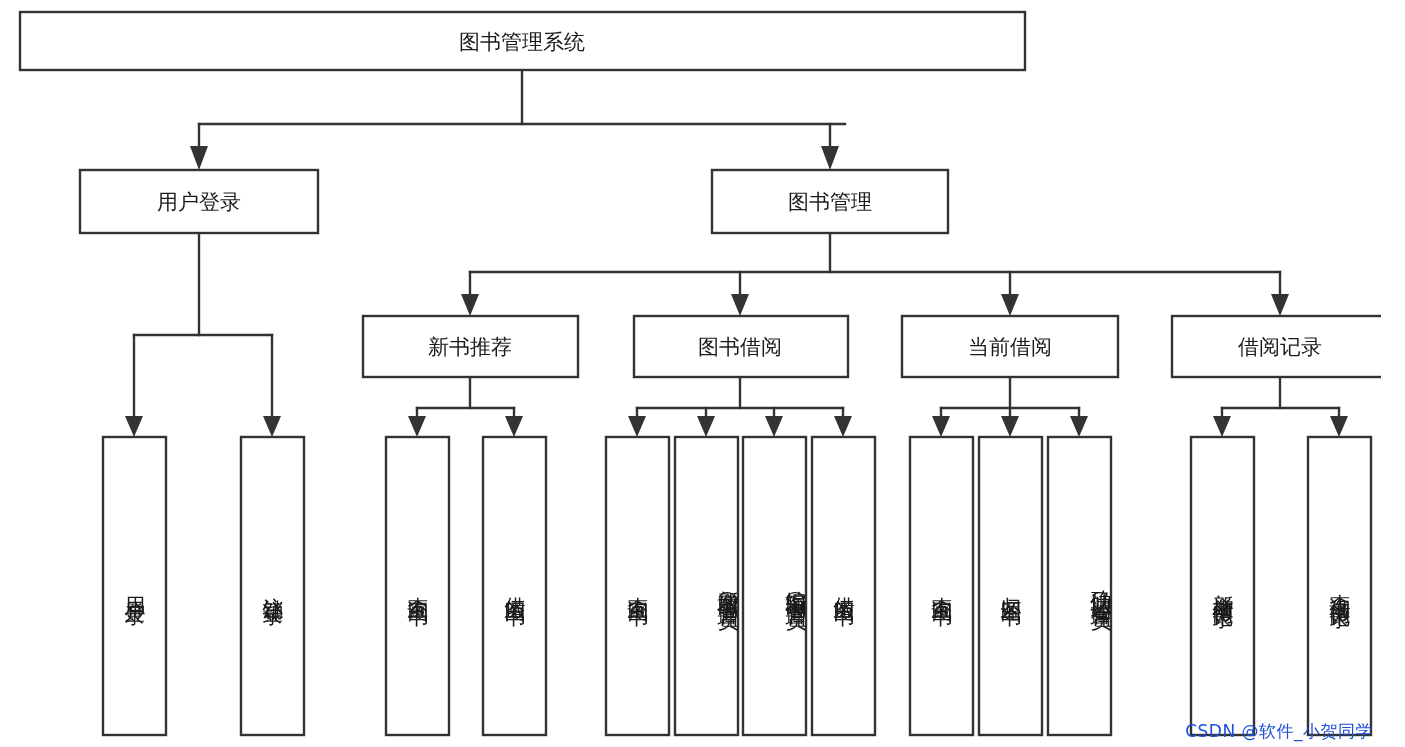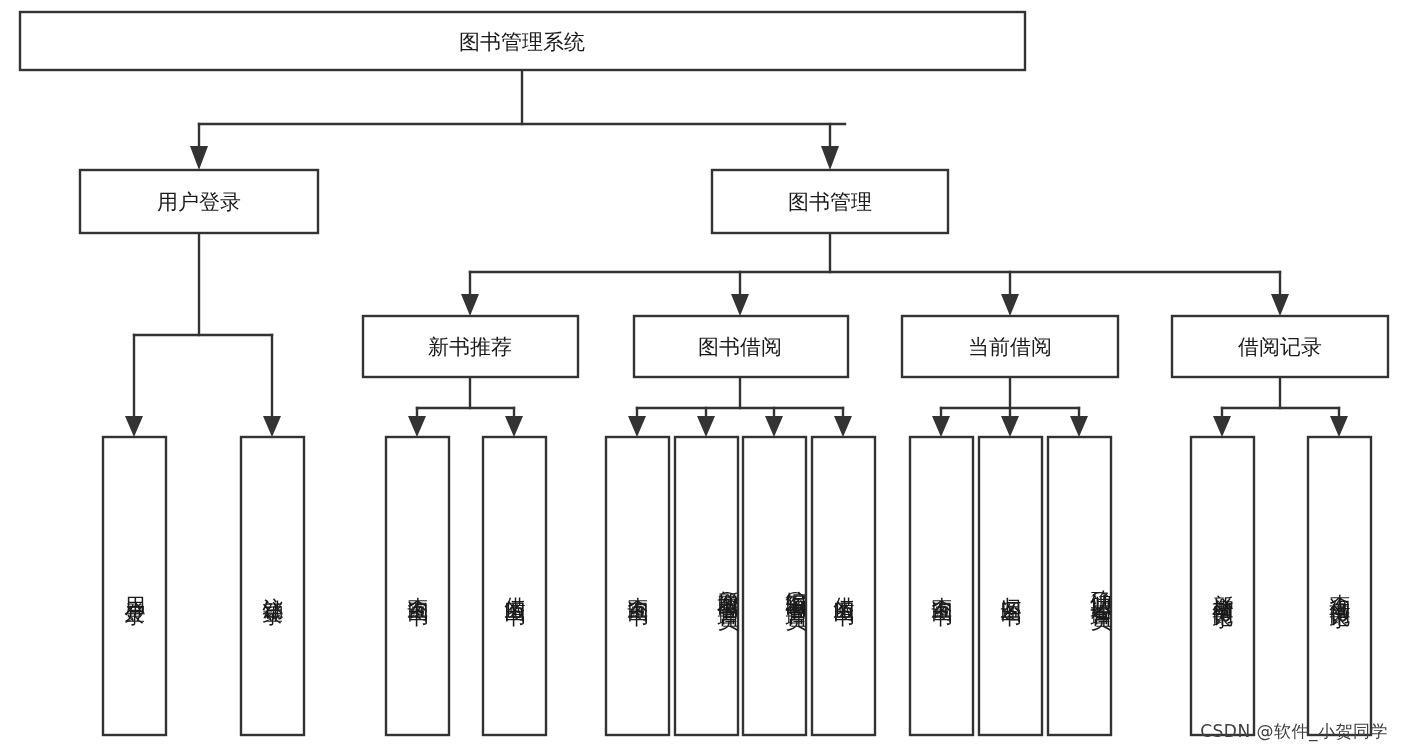--- a/index.html
+++ b/index.html
@@ -10,21 +10,20 @@
   }
   body {
     font-family: "DejaVu Sans", "Liberation Sans", sans-serif;
   }
   #diagram-root {
     position: relative;
     width: 1381px;
     height: 747px;
     background: #ffffff;
     overflow: hidden;
-    padding-left: 15px;
   }
   svg.diagram-canvas {
     position: absolute;
     left: 0;
     top: 0;
     width: 1405px;
     height: 747px;
     display: block;
   }
   .node-box {
@@ -63,21 +62,21 @@
     text-align: center;
     pointer-events: none;
     user-select: none;
   }
   .watermark {
     position: absolute;
     right: 8px;
     bottom: 4px;
     font-family: "DejaVu Sans", "Liberation Sans", sans-serif;
     font-size: 17px;
-    color: #404040;
+    color: #1d4ed8;
     letter-spacing: 0.5px;
     white-space: nowrap;
     user-select: none;
     text-align: center;
   }
 </style>
 </head>
 <body>
 
 <div id="diagram-root">

